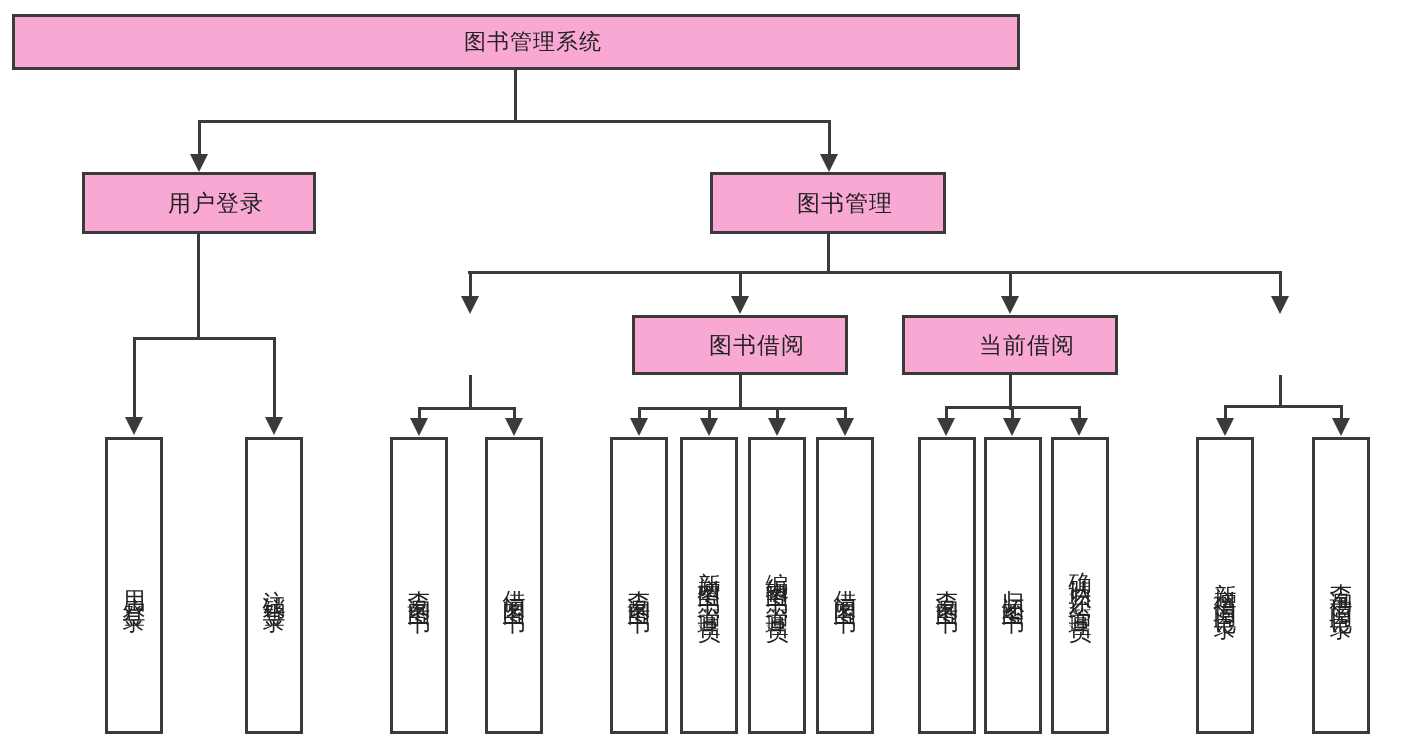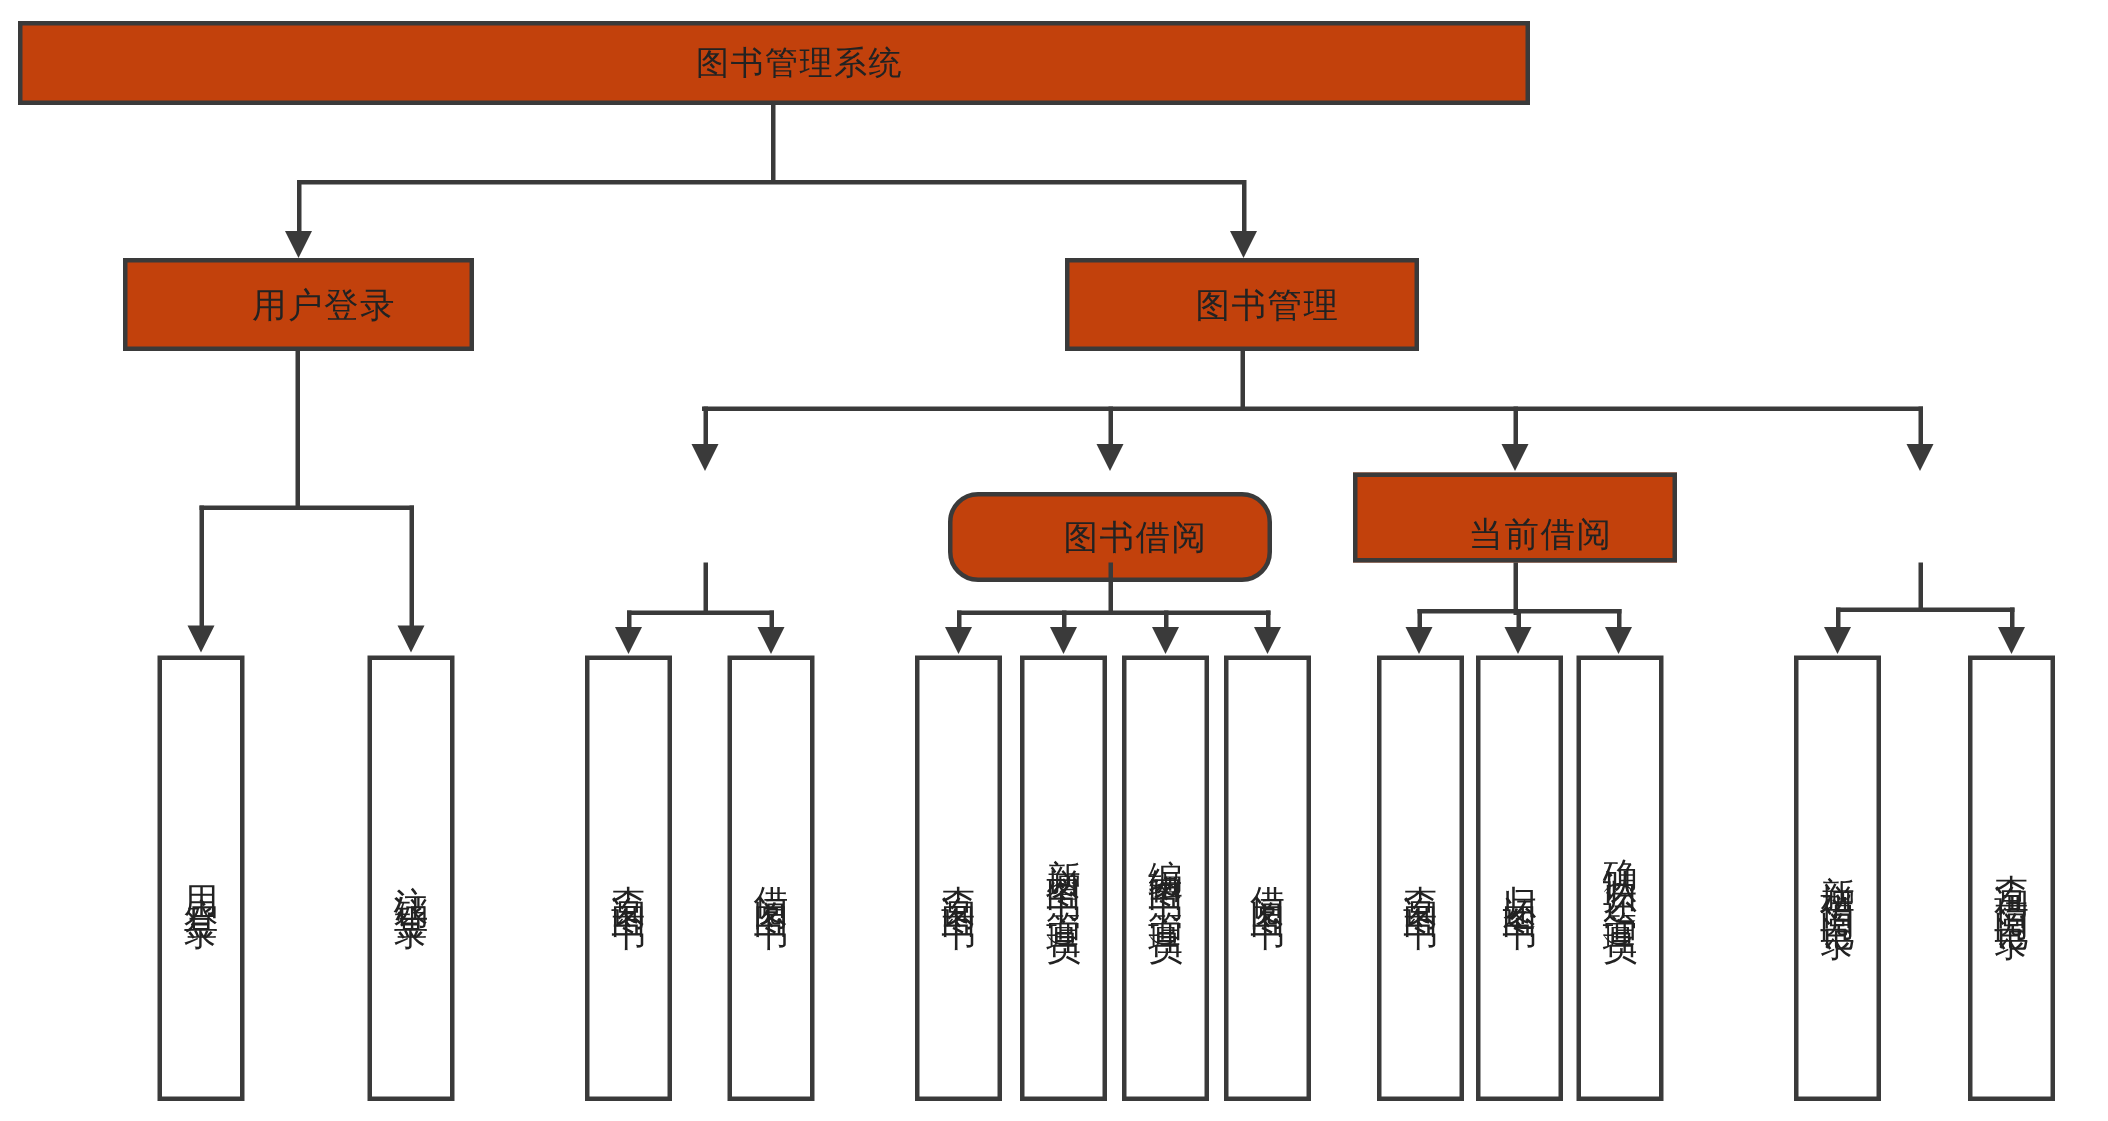--- a/index.html
+++ b/index.html
@@ -14,21 +14,21 @@
   .canvas {
     position: relative;
     width: 1405px;
     height: 747px;
     background: var(--background);
     overflow: hidden;
   }
   
   .node {
     position: absolute;
-    background: #c2410c;
+    background: #f9a8d4;
     border: 3px solid var(--line);
     display: flex;
     align-items: center;
     justify-content: center;
     color: var(--text);
     font-size: 23px;
     letter-spacing: 1px;
     white-space: nowrap;
     padding-left: 34px;
   }
@@ -111,24 +111,24 @@
   <div class="drop" style="left:124px; top:337px; height:98px;"></div>
   <div class="drop" style="left:264px; top:337px; height:98px;"></div>
 
   <div class="v-line" style="left:827px; top:234px; height:40px;"></div>
   <div class="h-line" style="left:468px; top:271px; width:814px;"></div>
   <div class="drop" style="left:460px; top:271px; height:43px;"></div>
   <div class="drop" style="left:730px; top:271px; height:43px;"></div>
   <div class="drop" style="left:1000px; top:271px; height:43px;"></div>
   <div class="drop" style="left:1270px; top:271px; height:43px;"></div>
 
-  <div class="node" style="left:632px; top:328px; width:216px; height:60px;border-radius:20px;">
+  <div class="node" style="left:632px; top:315px; width:216px; height:60px;">
     <span>图书借阅</span>
   </div>
-  <div class="node" style="left:902px; top:315px; width:216px; height:60px;align-items:flex-end;">
+  <div class="node" style="left:902px; top:315px; width:216px; height:60px;">
     <span>当前借阅</span>
   </div>
 
   <div class="v-line" style="left:469px; top:375px; height:35px;"></div>
   <div class="h-line" style="left:418px; top:407px; width:98px;"></div>
   <div class="drop" style="left:409px; top:407px; height:29px;"></div>
   <div class="drop" style="left:504px; top:407px; height:29px;"></div>
 
   <div class="v-line" style="left:739px; top:375px; height:35px;"></div>
   <div class="h-line" style="left:638px; top:407px; width:209px;"></div>

